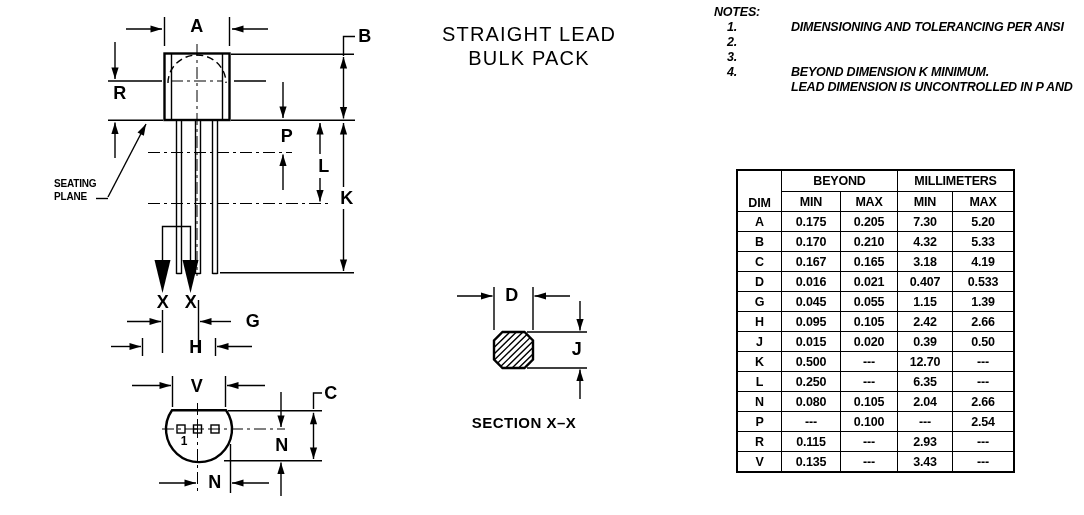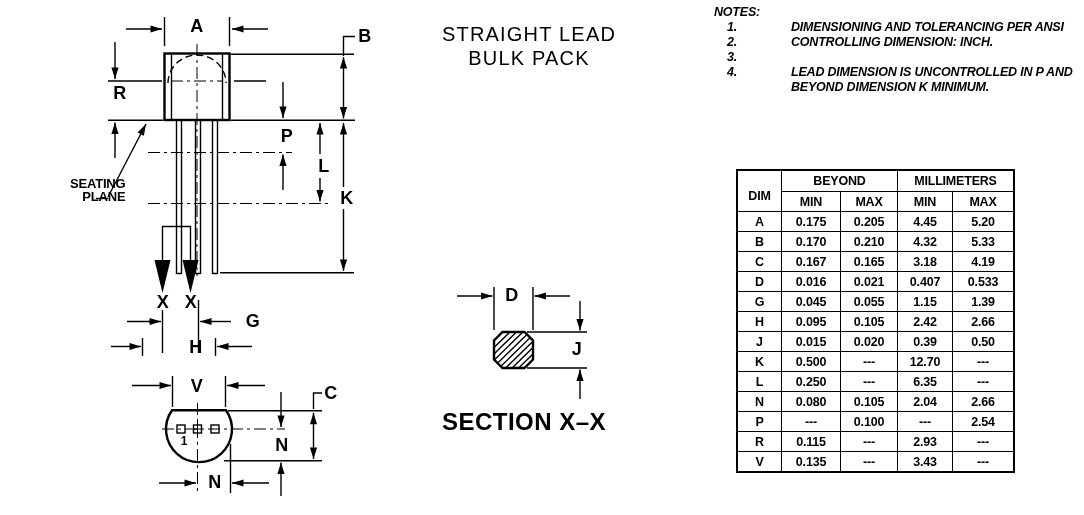--- a/index.html
+++ b/index.html
@@ -9,26 +9,26 @@
   .s0{stroke:#000;stroke-width:1;fill:none;}
   .s1{stroke:#000;stroke-width:1.4;fill:none;}
   .s3{stroke:#000;stroke-width:2.4;fill:none;}
   .dashc{stroke-dasharray:12 4 3 4;}
   .dash2{stroke-dasharray:7 4;}
   .ar{marker-end:url(#ah);}
   .tri{fill:#000;stroke:none;}
   .lbl{position:absolute;transform:translate(-50%,-50%);font-weight:bold;font-size:18px;
        letter-spacing:.5px;white-space:nowrap;line-height:1;}
   .lbl.small{font-size:12px;letter-spacing:0;}
-  .seating{position:absolute;left:70px;top:178px;font-weight:bold;font-size:13px;
-       line-height:12.5px;letter-spacing:-.2px;text-align:right;}
+  .seating{position:absolute;left:54px;top:178px;font-weight:bold;font-size:10px;
+       line-height:12.5px;letter-spacing:-.2px;}
   .title{position:absolute;left:529px;transform:translateX(-50%);font-size:20px;
        letter-spacing:1.2px;white-space:nowrap;line-height:1;}
   .caption{position:absolute;left:524px;top:422px;transform:translate(-50%,-50%);
-       font-weight:bold;font-size:24px;letter-spacing:.5px;white-space:nowrap;}
+       font-weight:bold;font-size:15px;letter-spacing:.5px;white-space:nowrap;}
   #notes{position:absolute;left:714px;top:5px;font-size:12.5px;font-weight:bold;
        letter-spacing:-.2px;line-height:15px;font-style:italic;}
   .note-item{display:flex;padding-left:13px;}
   .note-num{width:19px;flex:none;}
   .note-lines div{white-space:nowrap;padding-left:45px;}
   #tablewrap{position:absolute;left:736px;top:169px;}
   table{border-collapse:collapse;table-layout:fixed;}
   th,td{border:1.4px solid #000;font-size:12.5px;font-weight:bold;text-align:center;
        padding:0;height:19px;letter-spacing:-.2px;}
   table{border:2.2px solid #000;}
@@ -178,57 +178,54 @@
   <div id="notes">
     <div>NOTES:</div>
     <div class="note-item">
       <span class="note-num">1.</span>
       <div class="note-lines">
         <div>DIMENSIONING AND TOLERANCING PER ANSI</div>
       </div>
     </div>
     <div class="note-item">
       <span class="note-num">2.</span>
-      <div class="note-lines">
-        <div>CONTROLLING DIMENSION: INCH.</div>
-      </div>
     </div>
     <div class="note-item">
       <span class="note-num">3.</span>
     </div>
     <div class="note-item">
       <span class="note-num">4.</span>
       <div class="note-lines">
+        <div>BEYOND DIMENSION K MINIMUM.</div>
         <div>LEAD DIMENSION IS UNCONTROLLED IN P AND</div>
-        <div>BEYOND DIMENSION K MINIMUM.</div>
       </div>
     </div>
   </div>
 
   <div id="tablewrap">
     <table>
       <thead>
         <tr>
-          <th class="dimcol" rowspan="2" style="vertical-align:bottom;padding-bottom:8px">DIM</th>
+          <th class="dimcol" rowspan="2" style="vertical-align:bottom;padding-bottom:1px">DIM</th>
           <th colspan="2">BEYOND</th>
           <th colspan="2">MILLIMETERS</th>
         </tr>
         <tr>
           <th class="c1">MIN</th>
           <th class="c2">MAX</th>
           <th class="c3">MIN</th>
           <th class="c4">MAX</th>
         </tr>
       </thead>
       <tbody>
         <tr>
             <td class="dimcol">A</td>
             <td>0.175</td>
             <td>0.205</td>
-            <td>4.45</td>
+            <td>7.30</td>
             <td>5.20</td>
           </tr>
         <tr>
             <td class="dimcol">B</td>
             <td>0.170</td>
             <td>0.210</td>
             <td>4.32</td>
             <td>5.33</td>
           </tr>
         <tr>

